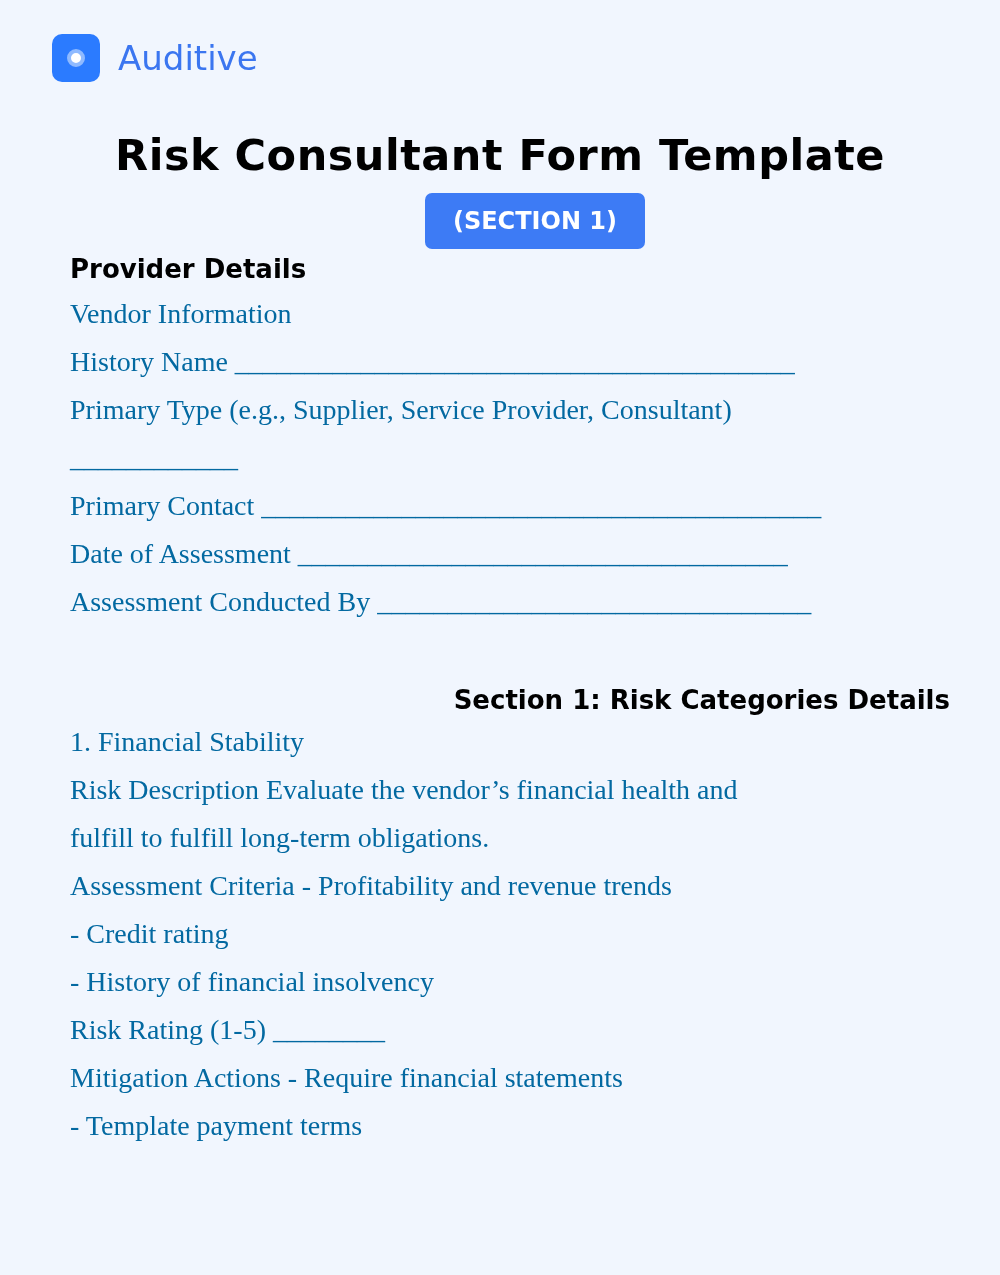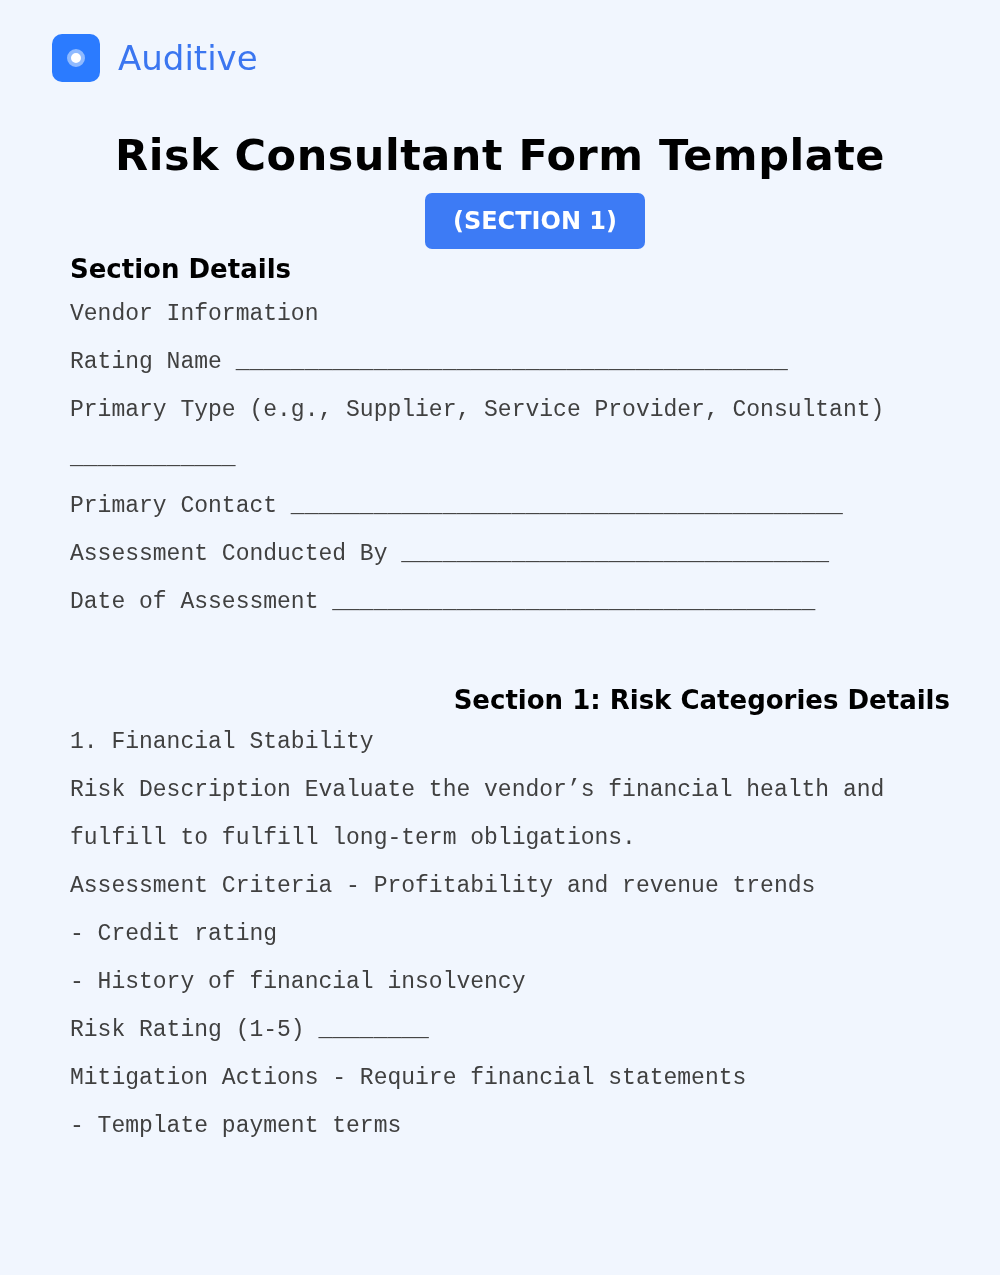--- a/index.html
+++ b/index.html
@@ -41,46 +41,46 @@
     display: flex; align-items: center; justify-content: center; margin-left: 35px;
   }
   .content {
     position: absolute; left: 70px; top: 248px; width: 880px;
   }
   .h {
     font-family: "DejaVu Sans", sans-serif; font-weight: bold; font-size: 26px;
     color: #000;
   }
   .line {
-    font-family: Liberation Mono, monospace; font-size: 23px; color: #404040;
+    font-family: Liberation Serif, serif; font-size: 28px; color: #0369a1;
     line-height: 48px; white-space: nowrap;
   }
 </style>
 </head>
 <body>
 
 <div class="brand">
   <div class="logo">
       <div class="ring"></div>
     </div>
   <span class="brand-name">Auditive</span>
 </div>
 
 <div class="title">Risk Consultant Form Template</div>
 <div class="badge">(SECTION 1)</div>
 
 <div class="content">
-  <div class="h" style="line-height:42px;">Section Details</div>
+  <div class="h" style="line-height:42px;">Provider Details</div>
   <div class="line">Vendor Information</div>
-  <div class="line">Rating Name ________________________________________</div>
+  <div class="line">History Name ________________________________________</div>
   <div class="line">Primary Type (e.g., Supplier, Service Provider, Consultant)</div>
   <div class="line">____________</div>
   <div class="line">Primary Contact ________________________________________</div>
+  <div class="line">Date of Assessment ___________________________________</div>
   <div class="line">Assessment Conducted By _______________________________</div>
-  <div class="line">Date of Assessment ___________________________________</div>
 
   <div class="h" style="margin-top:56px; line-height:36px;text-align:right;">Section 1: Risk Categories Details</div>
   <div class="line">1. Financial Stability</div>
   <div class="line">Risk Description Evaluate the vendor’s financial health and</div>
   <div class="line">fulfill to fulfill long-term obligations.</div>
   <div class="line">Assessment Criteria - Profitability and revenue trends</div>
   <div class="line">- Credit rating</div>
   <div class="line">- History of financial insolvency</div>
   <div class="line">Risk Rating (1-5) ________</div>
   <div class="line">Mitigation Actions - Require financial statements</div>

